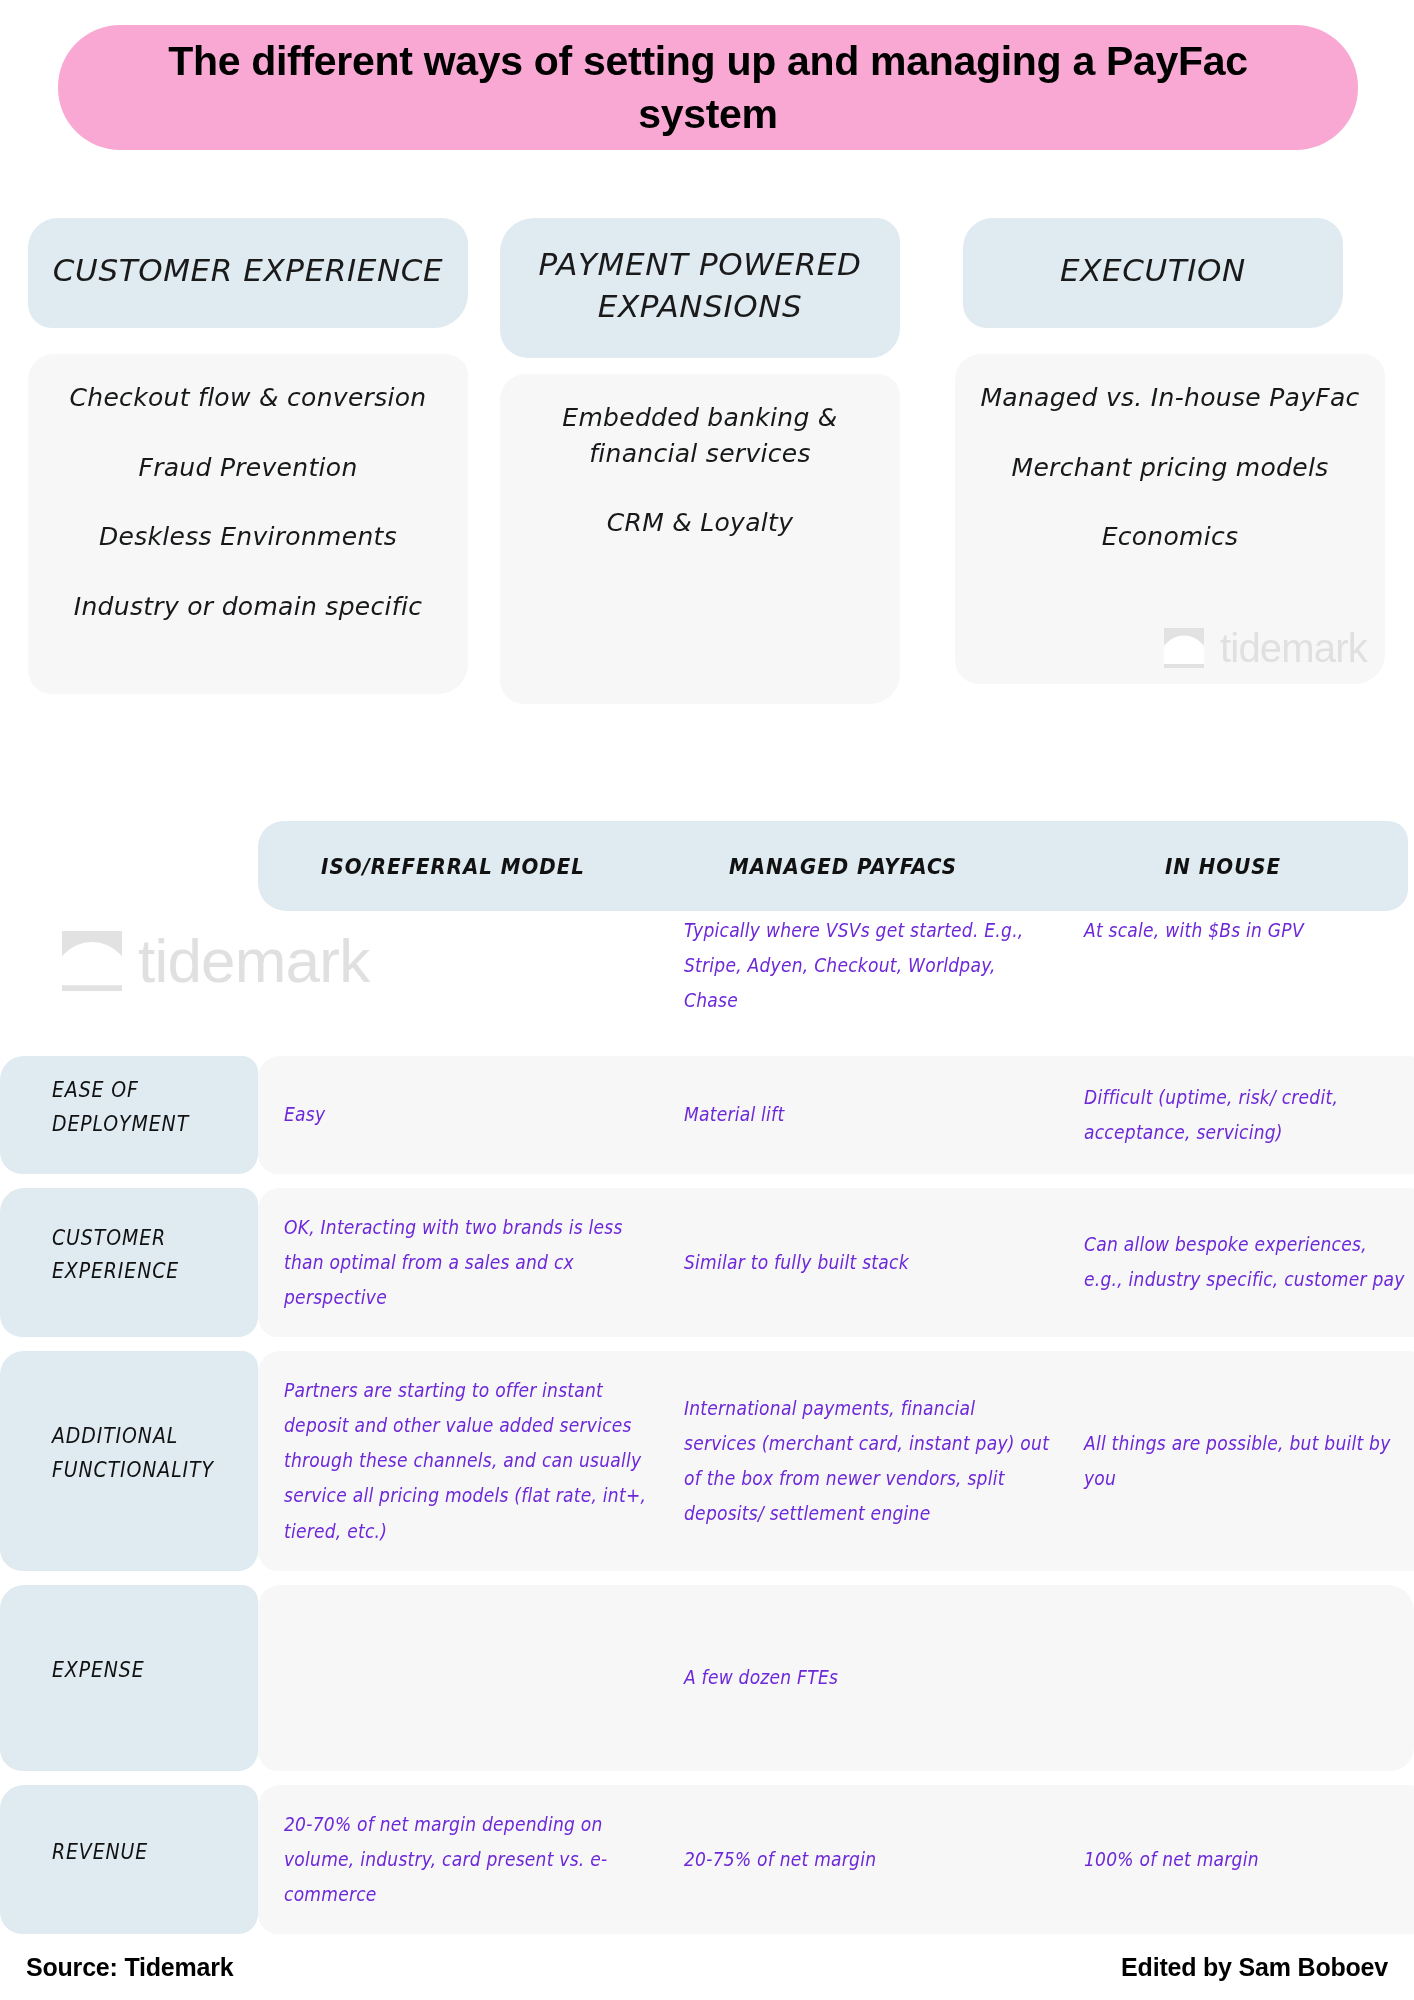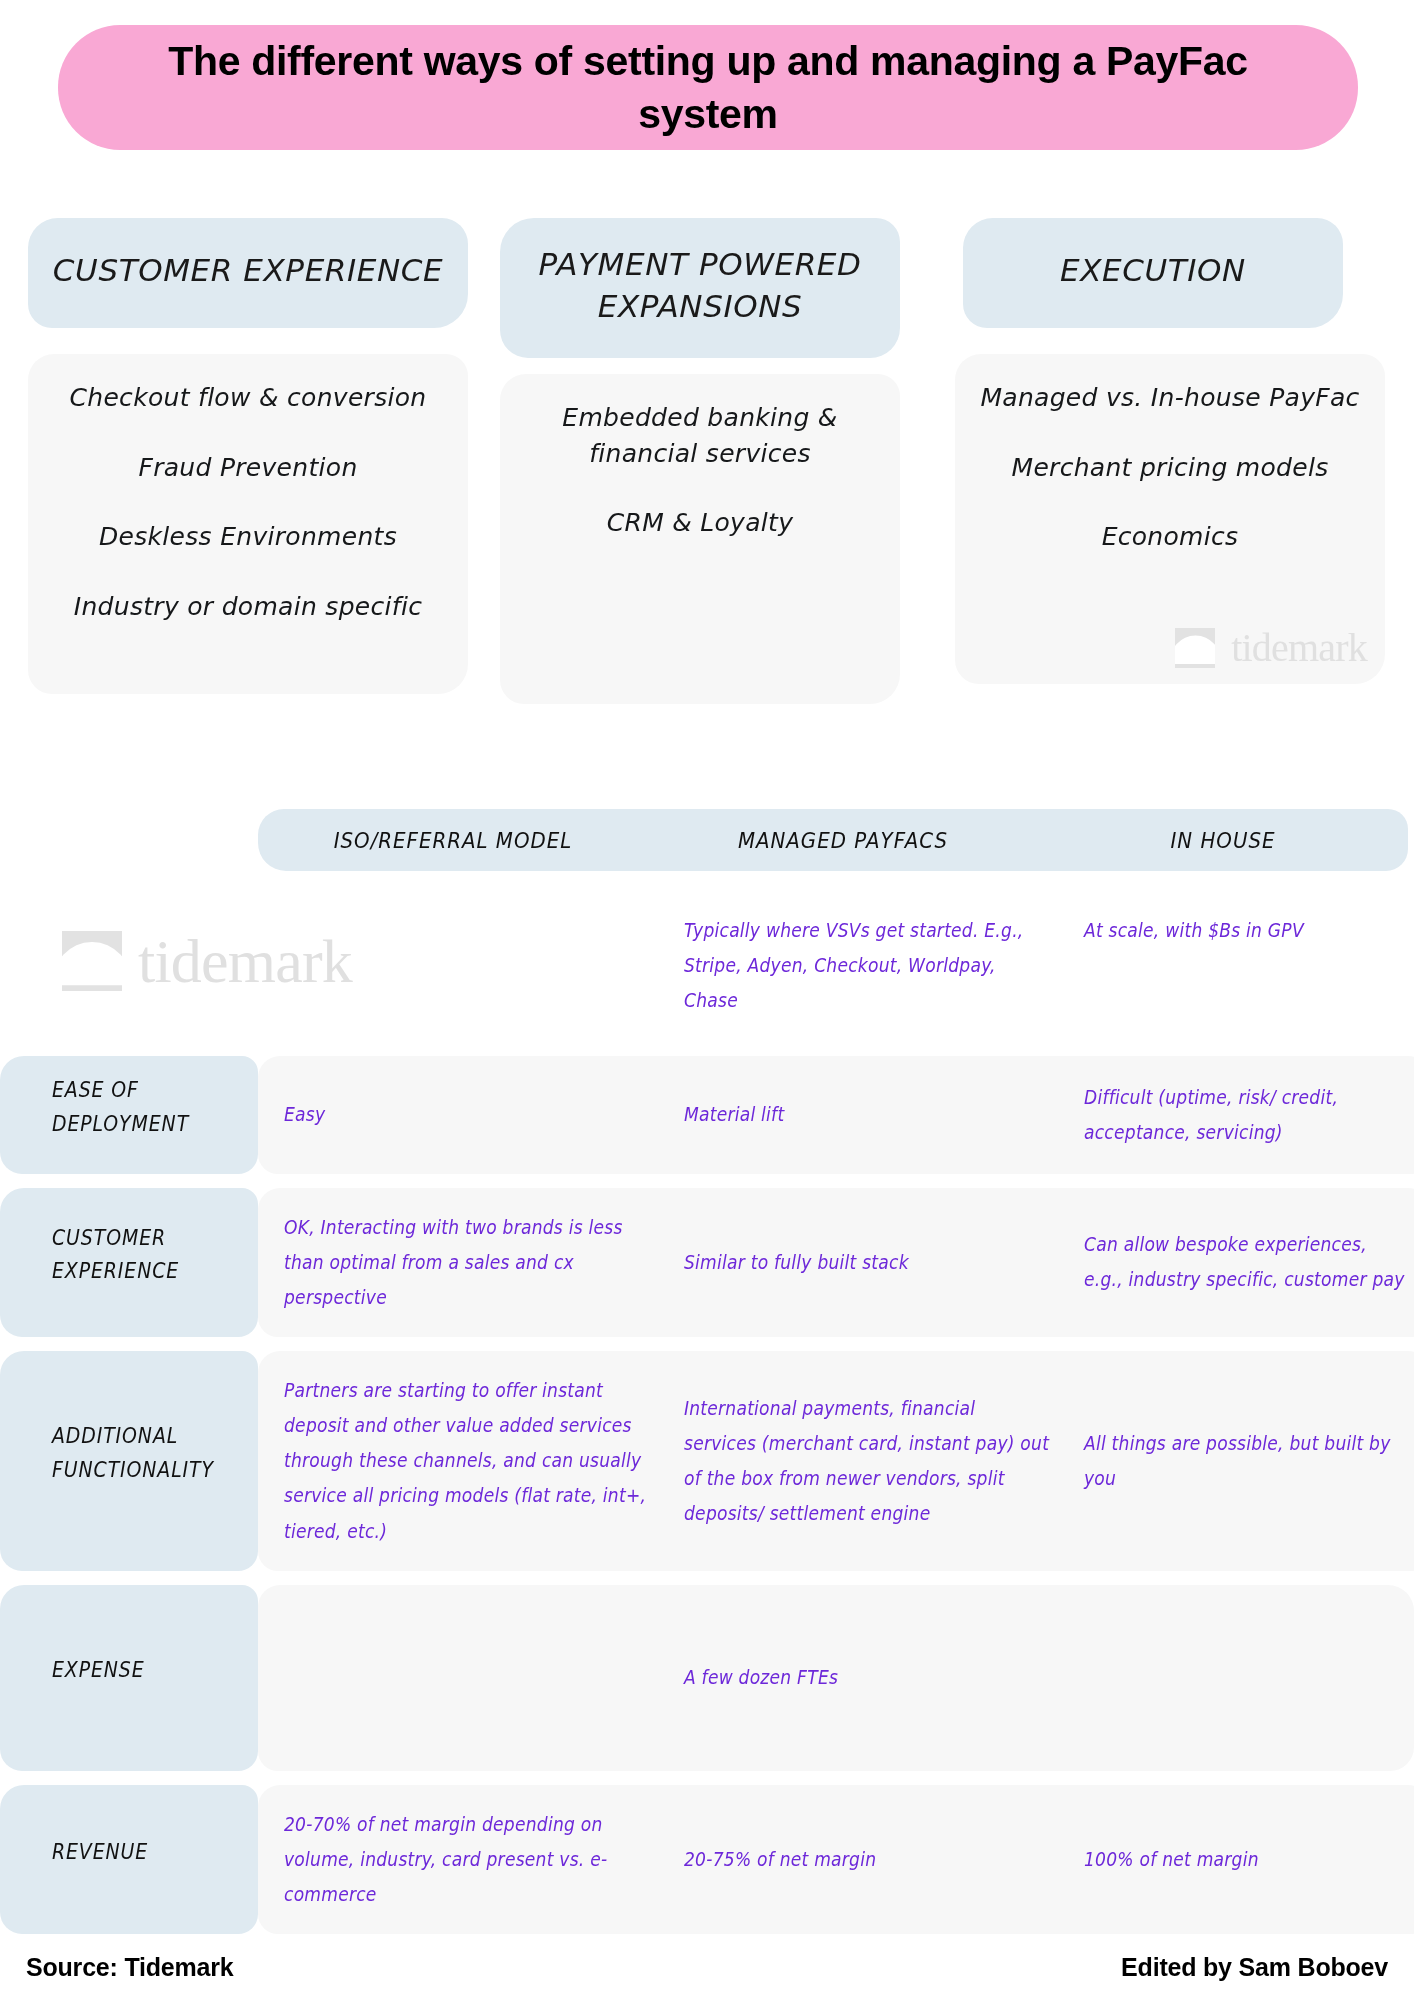--- a/index.html
+++ b/index.html
@@ -115,21 +115,21 @@
     transform: translateY(30%) scaleY(0.92);
   }
   .tm-mark::after {
     content: "";
     position: absolute;
     left: 0; bottom: 20%;
     width: 100%; height: 5px;
     background: #ffffff;
   }
   .tm-word {
-    font-family: Liberation Serif, serif;
+    font-family: Liberation Sans, sans-serif;
     font-size: 52px;
     font-weight: 400;
     color: #e0e0e0;
     letter-spacing: -0.8px;
     line-height: 1;
   }
   .tidemark.small .tm-mark { width: 40px; height: 40px; }
   .tidemark.small .tm-word { font-size: 40px; }
 
   .tm-in-card {
@@ -144,26 +144,27 @@
   .tm-in-table .tm-word { font-size: 62px; }
 
   
   .table-wrap {
     position: absolute;
     left: 0; top: 805px;
     width: 1414px;
   }
   .table-head {
     position: absolute;
-    left: 258px; top: 4px;
-    width: 1150px; height: 62px;
+    left: 258px; top: 16px;
+    width: 1150px; height: 90px;
     background: #dfeaf1;
     border-radius: 26px 20px 22px 28px;
     display: flex;
     align-items: center;
+    font-weight: bold;
   }
   .th {
     font-family: "DejaVu Sans Condensed", "DejaVu Sans", sans-serif;
     font-style: italic;
     font-size: 22px;
     color: #111111;
     letter-spacing: 1px;
     text-align: center;
   }
   .th.t0 { width: 390px; }

